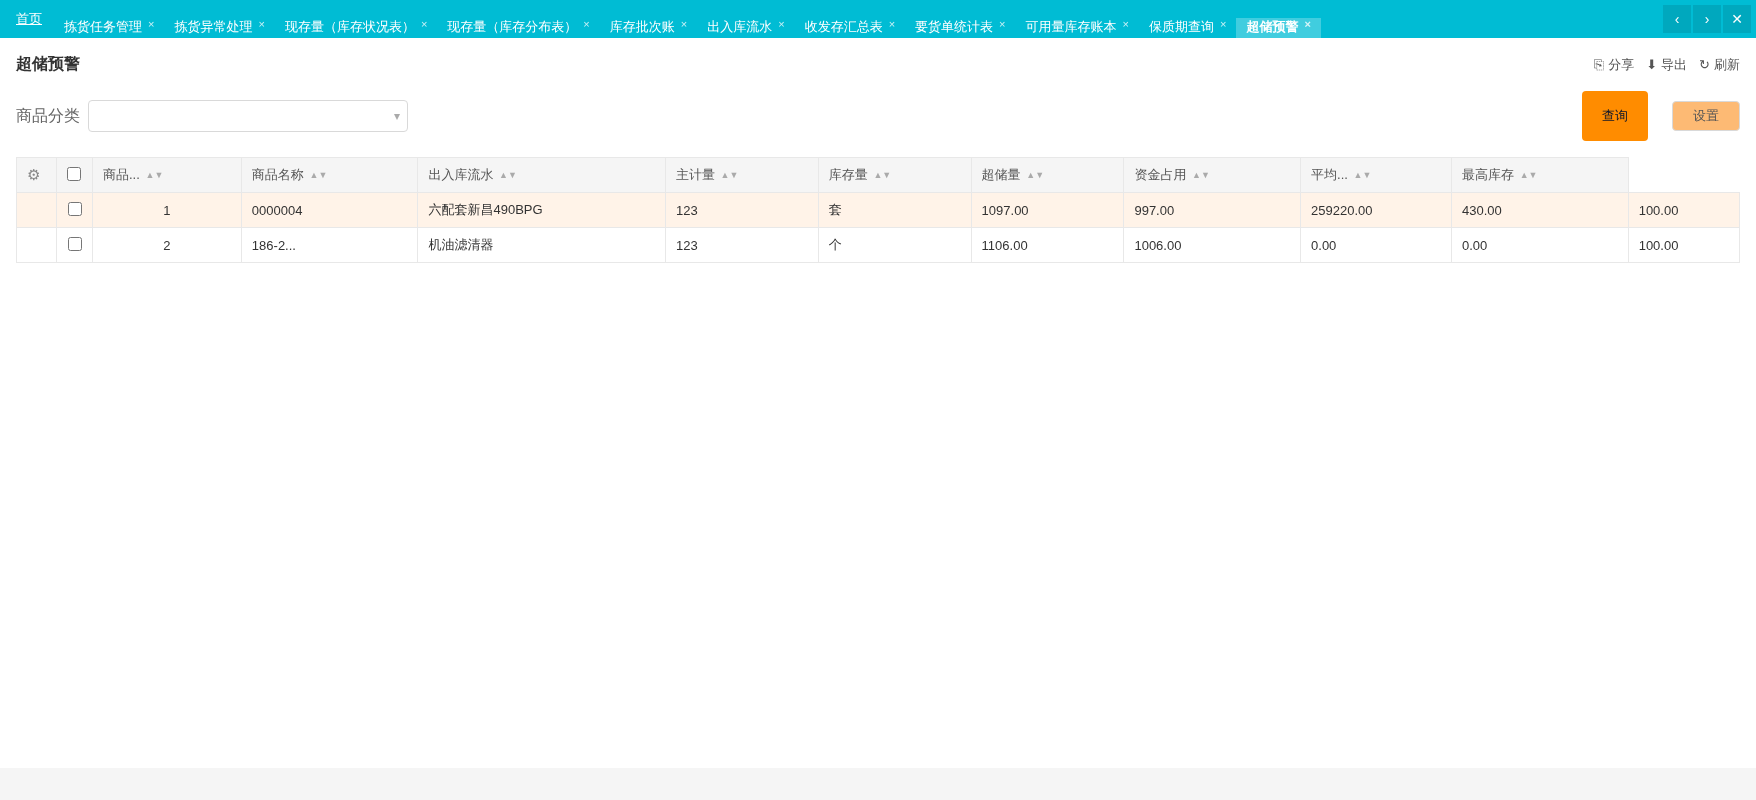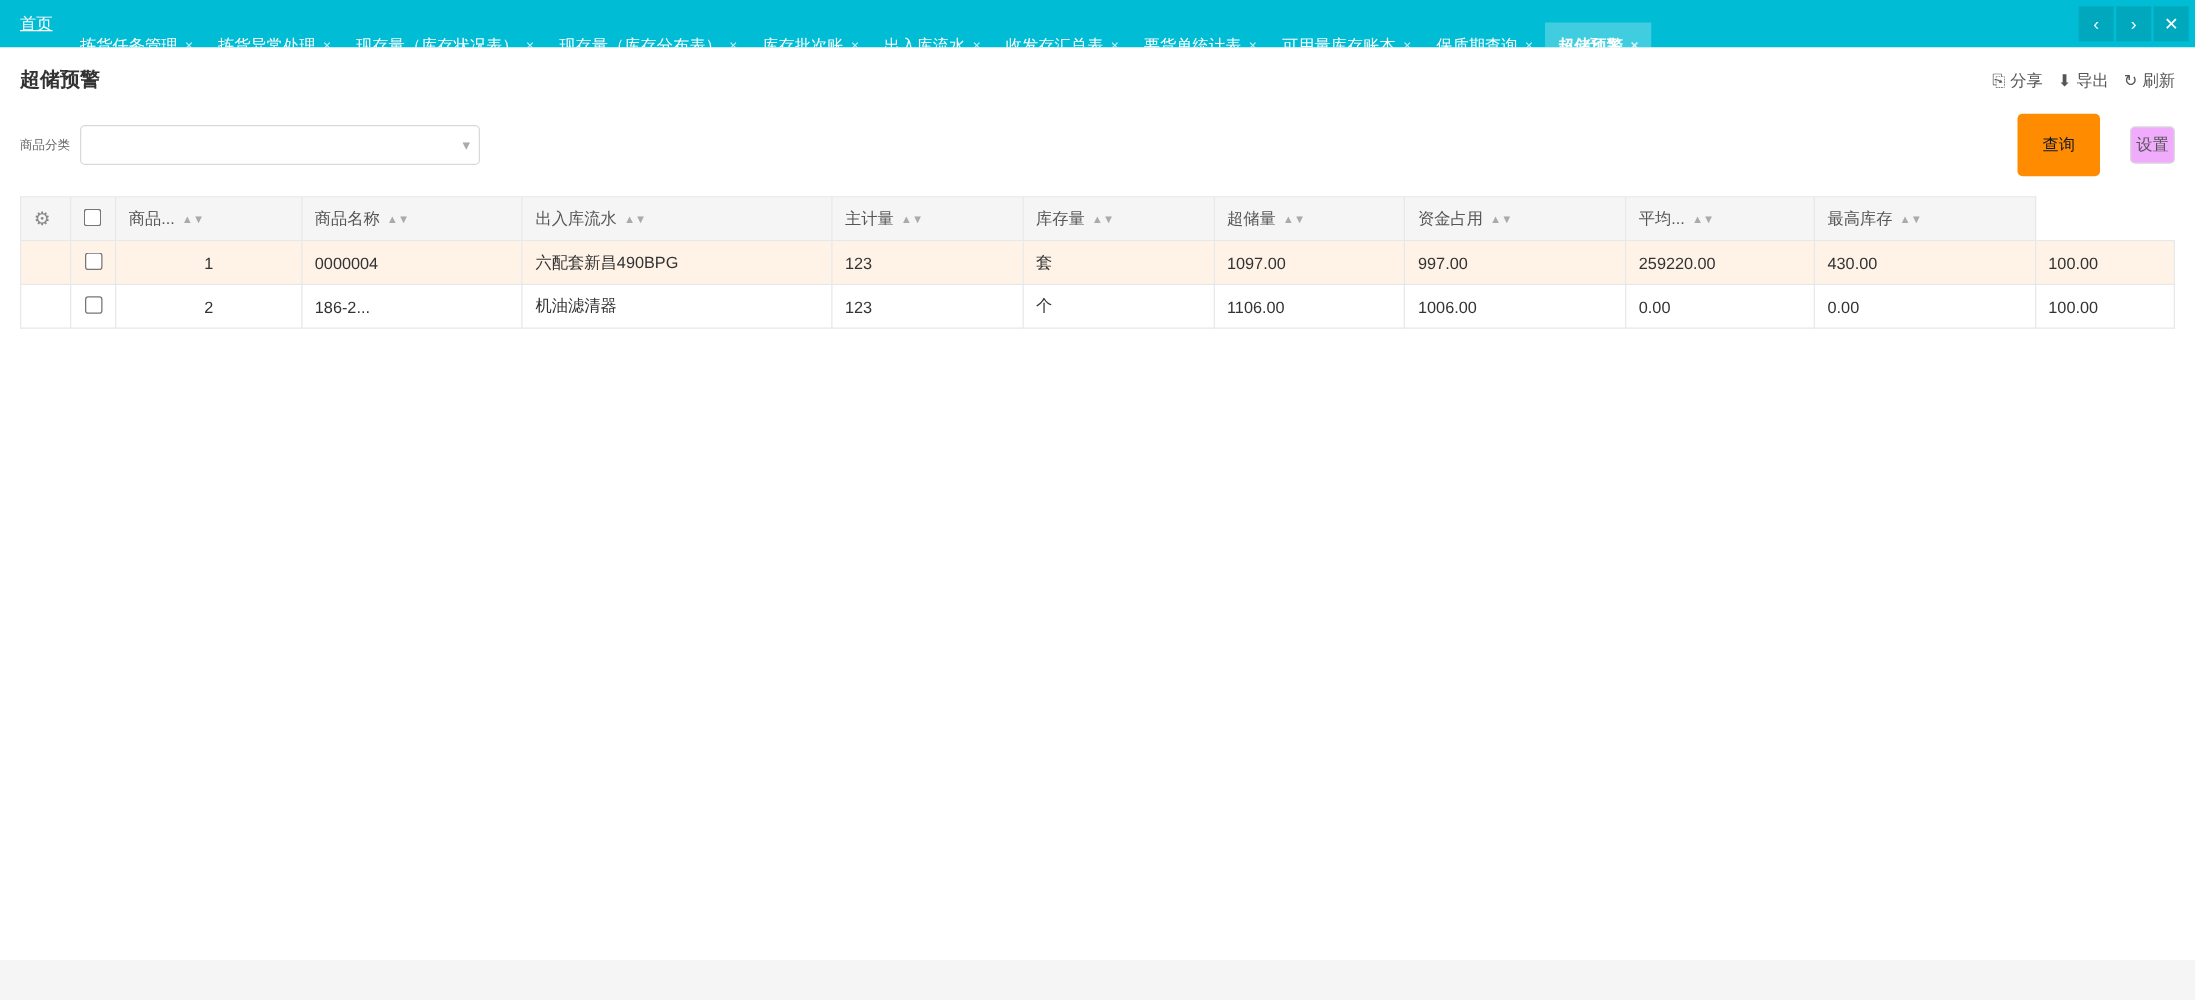--- a/index.html
+++ b/index.html
@@ -13,21 +13,20 @@
       height: 38px;
       padding: 0 4px;
       overflow: hidden;
       white-space: nowrap;
     }
     .nav-item {
       color: #fff;
       padding: 0 10px;
       height: 38px;
       display: inline-flex;
-      align-items: center;
       cursor: pointer;
       font-size: 13px;
       flex-shrink: 0;
       margin-top: 36px;
     }
     .nav-item.active { background: rgba(255,255,255,0.25); font-weight: bold; }
     .nav-item .close-x {
       margin-left: 6px;
       font-size: 11px;
       opacity: 0.8;
@@ -100,21 +99,21 @@
       gap: 24px;
       margin-bottom: 16px;
     }
     .filter-item {
       display: flex;
       align-items: center;
       gap: 8px;
     }
     .filter-label {
       color: #666;
-      font-size: 10px;
+      font-size: 16px;
       white-space: nowrap;
     }
     .filter-select {
       border: 1px solid #d9d9d9;
       border-radius: 4px;
       padding: 4px 28px 4px 8px;
       font-size: 13px;
       color: #333;
       background: #fff;
       appearance: none;
@@ -145,25 +144,25 @@
       background: #ff8c00;
       color: #0f172a;
       border: none;
       border-radius: 4px;
       padding: 16px 20px;
       font-size: 13px;
       cursor: pointer;
       margin-left: auto;
     }
     .btn-set {
-      background: #f0abfc;
+      background: #fdba74;
       color: #555;
       border: 1px solid #d9d9d9;
       border-radius: 4px;
-      padding: 5px 4px;
+      padding: 5px 20px;
       font-size: 13px;
       cursor: pointer;
     }
 
     
     .data-table {
       width: 100%;
       border-collapse: collapse;
       font-size: 13px;
     }

